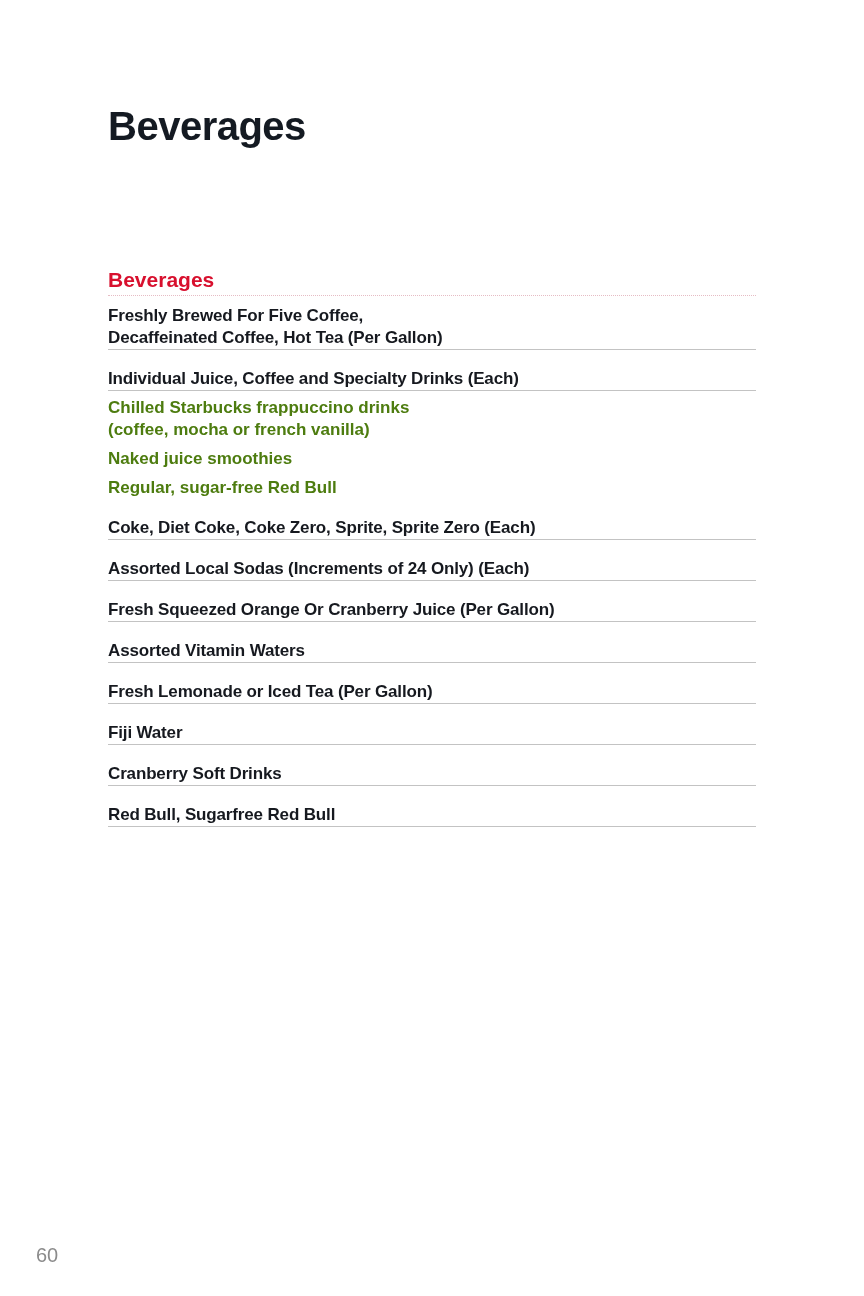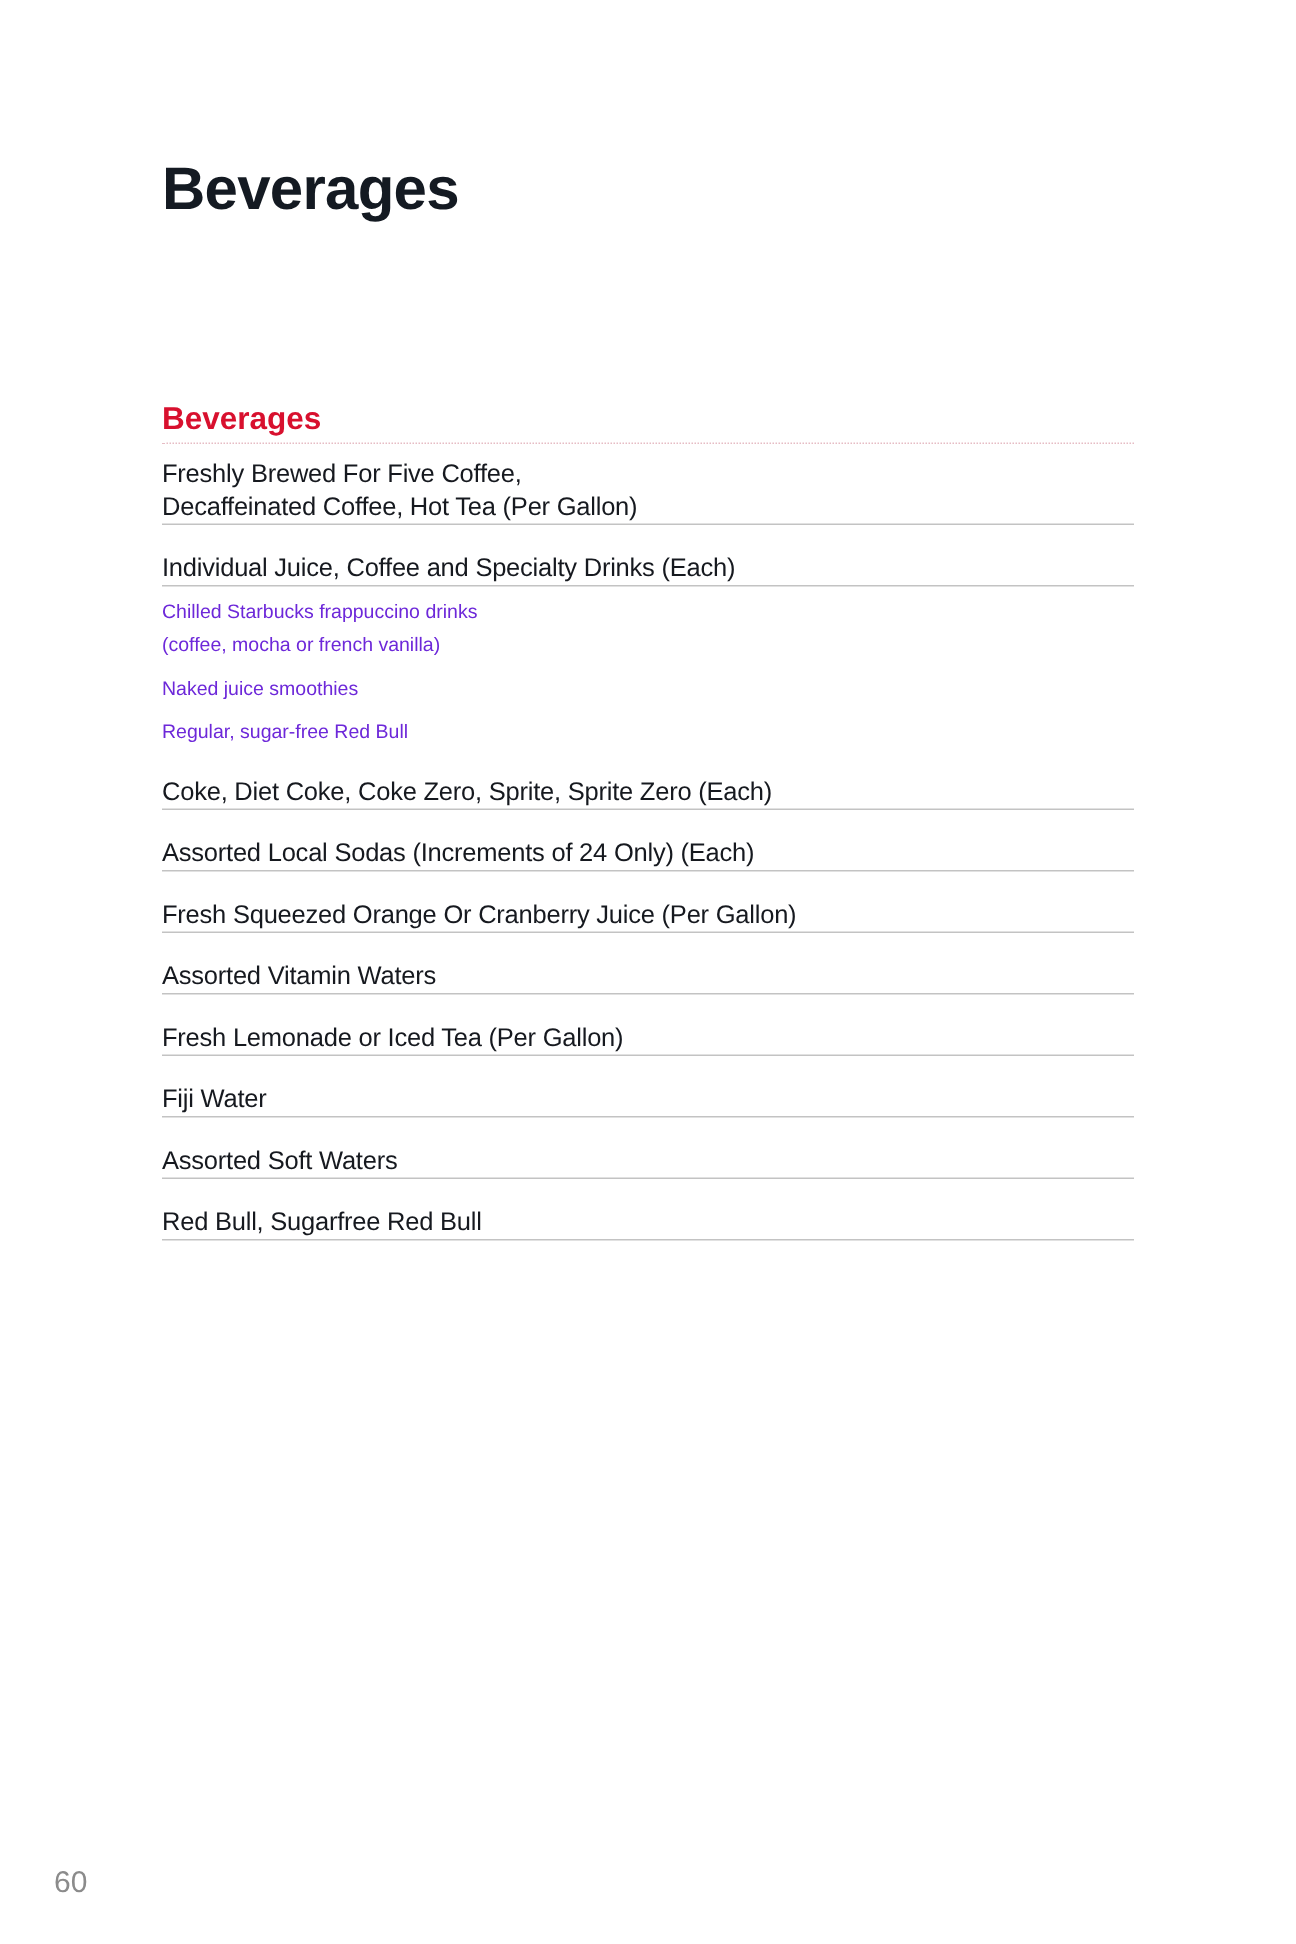--- a/index.html
+++ b/index.html
@@ -39,34 +39,34 @@
       line-height: 28px;
       padding-bottom: 1px;
       border-bottom: 1px dotted #e6bcc4;
       margin: 0 0 9px 0;
     }
     .item {
       margin: 0 0 18px 0;
     }
     .item-title {
       font-size: 17px;
-      font-weight: 400;
+      font-weight: 700;
       letter-spacing: -0.15px;
       color: #16191f;
       line-height: 22px;
       padding-bottom: 0px;
       border-bottom: 1px solid #c3c3c3;
     }
     .sub-list {
       margin-top: 6px;
     }
     .sub-item {
-      font-size: 13px;
-      font-weight: 400;
-      color: #6d28d9;
+      font-size: 17px;
+      font-weight: 700;
+      color: #4d7c0f;
       line-height: 22px;
       margin-bottom: 7px;
     }
     .page-number {
       position: absolute;
       left: 36px;
       top: 1244px;
       font-size: 20px;
       color: #8b8b8b;
     }
@@ -110,20 +110,20 @@
   <div class="item">
     <div class="item-title">Assorted Vitamin Waters</div>
   </div>
   <div class="item">
     <div class="item-title">Fresh Lemonade or Iced Tea (Per Gallon)</div>
   </div>
   <div class="item">
     <div class="item-title">Fiji Water</div>
   </div>
   <div class="item">
-    <div class="item-title">Assorted Soft Waters</div>
+    <div class="item-title">Cranberry Soft Drinks</div>
   </div>
   <div class="item">
     <div class="item-title">Red Bull, Sugarfree Red Bull</div>
   </div>
 </div>
 
 <div class="page-number">60</div>
 
 </body></html>

